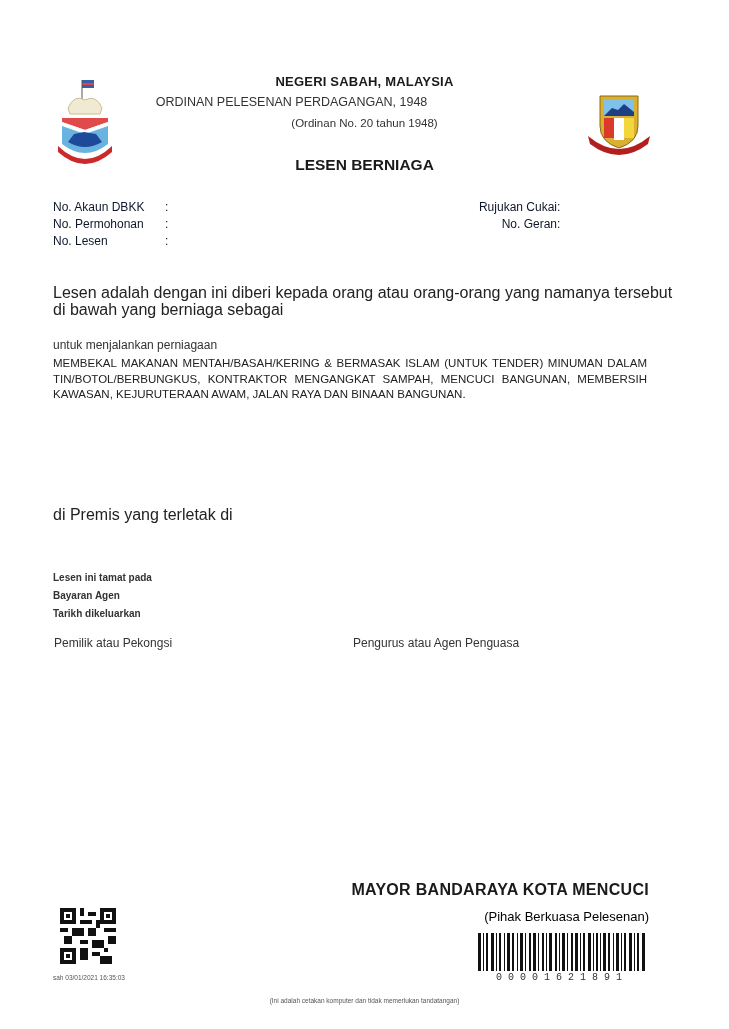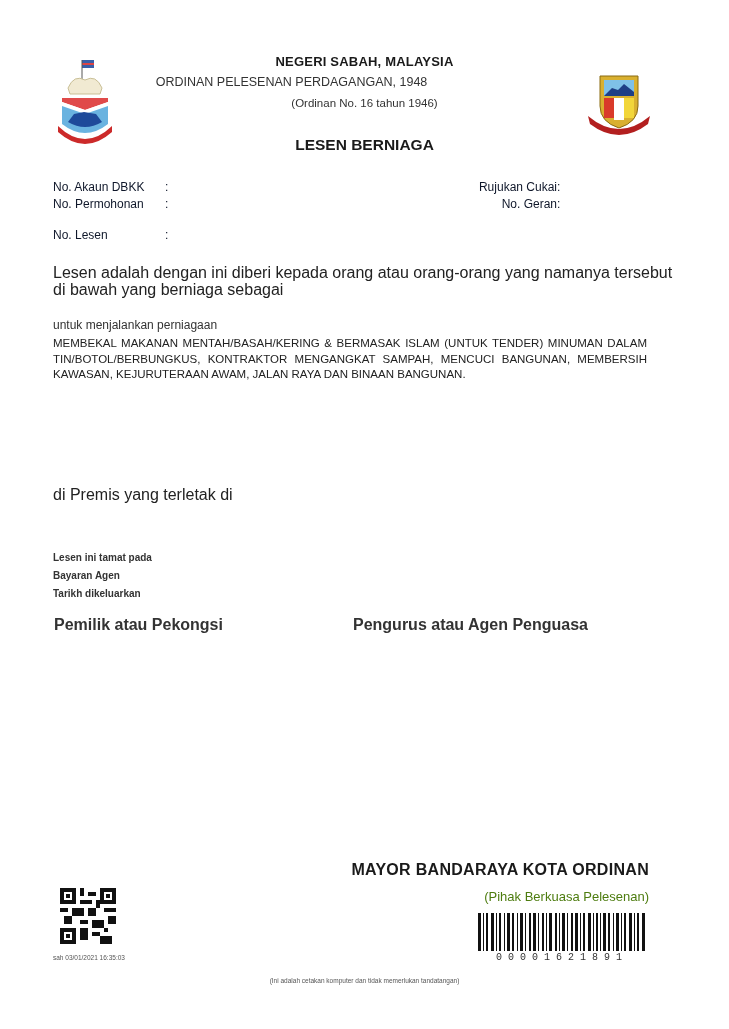--- a/index.html
+++ b/index.html
@@ -1,32 +1,32 @@
 <!DOCTYPE html>
 <html><head>
   <meta charset="utf-8">
   <style>
     html, body { margin: 0; padding: 0; background: #ffffff; }
     body { width: 729px; height: 1029px; position: relative; overflow: hidden;
            font-family: "Liberation Sans", sans-serif; color: #1a1a1a; }
-    .abs { position: absolute; }
+    .abs { position: absolute; margin-top: 20px; }
     .hdr-title { left: 0; width: 729px; text-align: center; top: 54px; font-size: 13px; font-weight: bold; letter-spacing: 0.2px; }
     .hdr-sub { left: 0; width: 583px; text-align: center; top: 75px; font-size: 12.5px; color: #333; }
     .hdr-sub2 { left: 0; width: 729px; text-align: center; top: 97px; font-size: 11.5px; color: #333; }
     .doc-title { left: 0; width: 729px; text-align: center; top: 136px; font-size: 15.5px; font-weight: bold; }
     .field { font-size: 12px; color: #0f172a; }
     .field .lbl { display: inline-block; width: 112px; }
     .field-r .lbl { display: inline-block; width: 96px; text-align: right; }
     .para { font-size: 16px; line-height: 17px; color: #222; }
     .small { font-size: 12px; color: #333; }
     .activity { left: 53px; width: 594px; top: 336px; font-size: 11.5px; line-height: 15.5px; text-align: justify; color: #222; }
     .meta { font-size: 10px; color: #333; font-weight: bold; }
-    .sign { font-size: 16px; color: #333; font-weight: bold; }
+    .sign { font-size: 12px; color: #333; }
     .mayor { right: 80px; top: 861px; font-size: 16px; font-weight: bold; letter-spacing: 0.3px; }
-    .authority { right: 80px; top: 889px; font-size: 13px; color: #4d7c0f; }
+    .authority { right: 80px; top: 889px; font-size: 13px; color: #000000; }
     .footnote { left: 0; width: 729px; text-align: center; top: 977px; font-size: 6.5px; color: #555; }
     .qr-ts { left: 53px; top: 954px; font-size: 6.5px; color: #555; }
     .barcode { left: 476px; top: 913px; width: 172px; height: 38px; }
     .barcode-num { left: 476px; top: 952px; width: 172px; text-align: center; font-size: 10px; letter-spacing: 6px; color: #333; font-family: "Liberation Mono", monospace; }
     .qr { left: 60px; top: 888px; width: 56px; height: 56px; }
   </style>
 </head>
 <body>
 
 <div class="abs" style="left:54px;top:58px;width:62px;height:92px;">
@@ -50,30 +50,30 @@
     <path d="M18 24 L26 16 L32 18 L38 12 L48 20 L48 24 Z" fill="#1e3f86"></path>
     <rect x="18" y="26" width="10" height="20" fill="#d93a2a"></rect>
     <rect x="28" y="26" width="10" height="22" fill="#ffffff"></rect>
     <rect x="38" y="26" width="10" height="20" fill="#f2d63a"></rect>
     <path d="M2 44 Q33 70 64 44 L62 52 Q33 74 4 52 Z" fill="#b31f1f"></path>
   </svg>
 </div>
 
 <div class="abs hdr-title">NEGERI SABAH, MALAYSIA</div>
 <div class="abs hdr-sub">ORDINAN PELESENAN PERDAGANGAN, 1948</div>
-<div class="abs hdr-sub2">(Ordinan No. 16 tahun 1946)</div>
+<div class="abs hdr-sub2">(Ordinan No. 20 tahun 1948)</div>
 <div class="abs doc-title">LESEN BERNIAGA</div>
 
 <div class="abs field" style="left:53px;top:180px;">
   <span class="lbl">No. Akaun DBKK</span><span>:</span>
 </div>
 <div class="abs field" style="left:53px;top:197px;">
   <span class="lbl">No. Permohonan</span><span>:</span>
 </div>
-<div class="abs field" style="left:53px;top:228px;">
+<div class="abs field" style="left:53px;top:214px;">
   <span class="lbl">No. Lesen</span><span>:</span>
 </div>
 
 <div class="abs field field-r" style="left:461px;top:180px;">
   <span class="lbl">Rujukan Cukai</span><span>:</span>
 </div>
 <div class="abs field field-r" style="left:461px;top:197px;">
   <span class="lbl">No. Geran</span><span>:</span>
 </div>
 
@@ -87,21 +87,21 @@
 
 <div class="abs para" style="left:53px;top:486px;">di Premis yang terletak di</div>
 
 <div class="abs meta" style="left:53px;top:552px;">Lesen ini tamat pada</div>
 <div class="abs meta" style="left:53px;top:570px;">Bayaran Agen</div>
 <div class="abs meta" style="left:53px;top:588px;">Tarikh dikeluarkan</div>
 
 <div class="abs sign" style="left:54px;top:616px;">Pemilik atau Pekongsi</div>
 <div class="abs sign" style="left:353px;top:616px;">Pengurus atau Agen Penguasa</div>
 
-<div class="abs mayor">MAYOR BANDARAYA KOTA ORDINAN</div>
+<div class="abs mayor">MAYOR BANDARAYA KOTA MENCUCI</div>
 <div class="abs authority">(Pihak Berkuasa Pelesenan)</div>
 
 <div class="abs qr">
   <svg width="56" height="56" viewBox="0 0 14 14" shape-rendering="crispEdges">
     <rect width="14" height="14" fill="#fff"></rect>
     <rect x="0" y="0" width="4" height="4" fill="#111"></rect>
       <rect x="1" y="1" width="2" height="2" fill="#fff"></rect>
       <rect x="1.5" y="1.5" width="1" height="1" fill="#111"></rect>
     <rect x="10" y="0" width="4" height="4" fill="#111"></rect>
       <rect x="11" y="1" width="2" height="2" fill="#fff"></rect>

